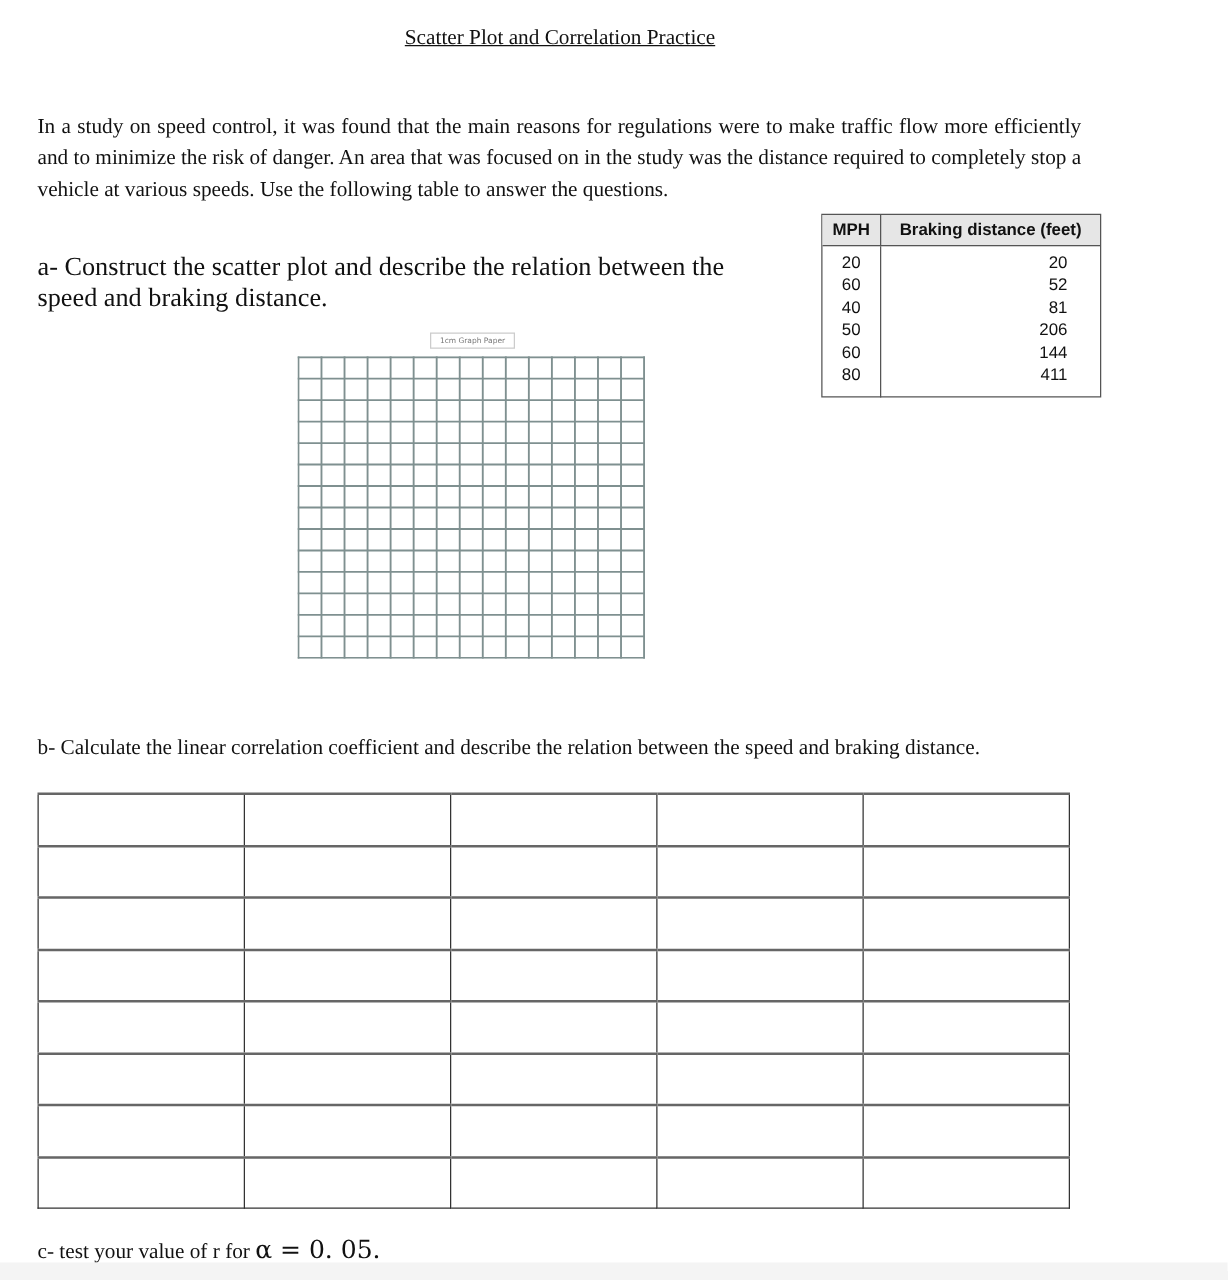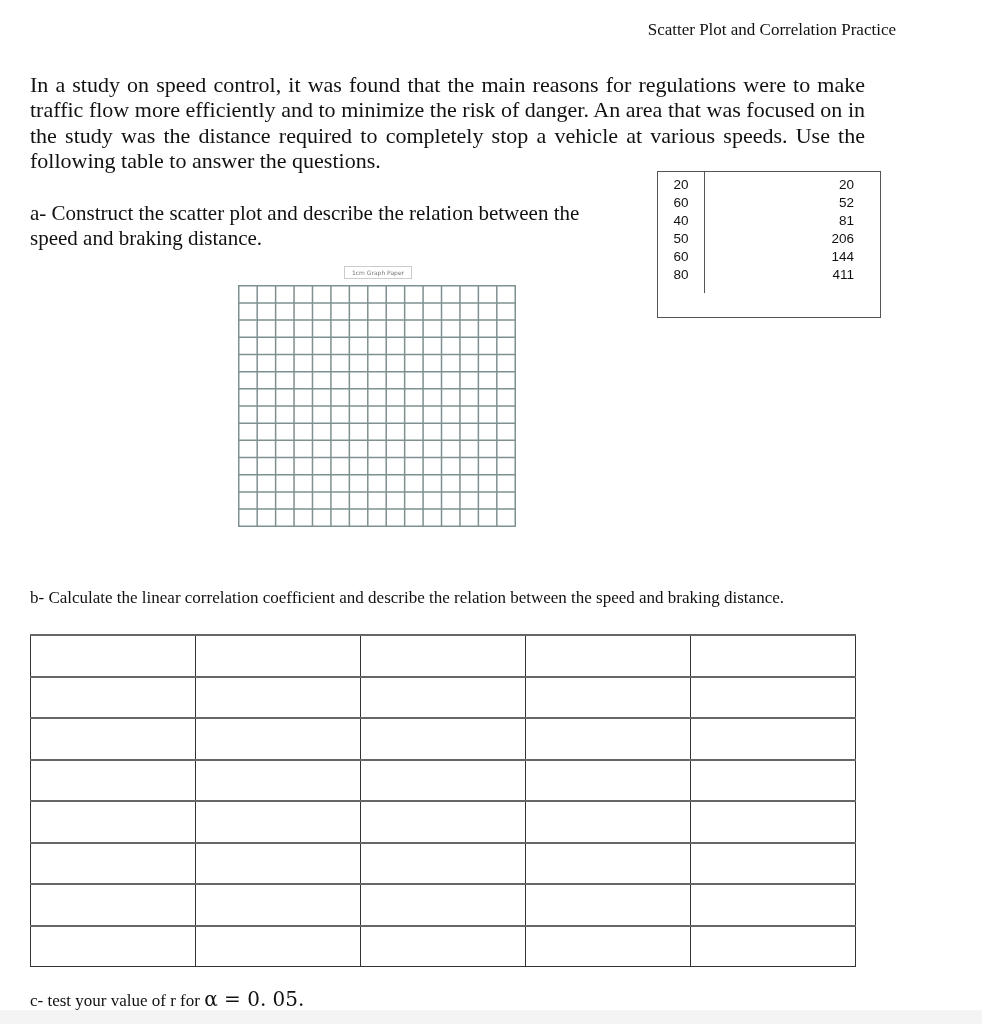--- a/index.html
+++ b/index.html
@@ -1,20 +1,20 @@
 <!DOCTYPE html>
 <html><head>
 <meta charset="utf-8">
 <style>
   html, body { margin:0; padding:0; }
   body { width:982px; height:1024px; background:#ffffff; position:relative; overflow:hidden;
          font-family:"Liberation Serif", serif; color:#111; }
   .bottom-band { position:absolute; left:0; top:1010px; width:982px; height:14px; background:#f4f4f4; }
-  .title { position:absolute; top:20px; left:0; width:896px; text-align:right; font-size:17px; }
-  .para { position:absolute; left:30px; top:72px; width:835px; font-size:22px; line-height:25.3px; text-align:justify; }
+  .title { position:absolute; top:20px; left:0; width:896px; text-align:center; font-size:17px;text-decoration:underline; }
+  .para { position:absolute; left:30px; top:88px; width:835px; font-size:17px; line-height:25.3px; text-align:justify; }
   .qa { position:absolute; left:30px; top:201px; width:580px; font-size:21px; line-height:25px; }
   .qb { position:absolute; left:30px; top:585px; width:835px; font-size:17px; line-height:25px; text-align:justify; }
   .qc { position:absolute; left:30px; top:987px; font-size:17px; }
   .qc .math { font-family:"DejaVu Serif", serif; font-size:20px; }
   
   .dtable { position:absolute; left:657px; top:171px; width:224px; height:147px; border:1px solid #555;
             font-family:"Liberation Sans", sans-serif; font-size:13.5px; box-sizing:border-box; }
   .dtable .hdr { display:flex; height:24px; background:#e6e6e6; border-bottom:1px solid #555; font-weight:bold; }
   .dtable .c1 { width:47px; text-align:center; border-right:1px solid #555; box-sizing:border-box; }
   .dtable .c2 { flex:1; text-align:center; }
@@ -34,20 +34,24 @@
 </head>
 <body>
 
 <div class="title">Scatter Plot and Correlation Practice</div>
 
 <div class="para">In a study on speed control, it was found that the main reasons for regulations were to make traffic flow more efficiently and to minimize the risk of danger. An area that was focused on in the study was the distance required to completely stop a vehicle at various speeds. Use the following table to answer the questions.</div>
 
 <div class="qa">a- Construct the scatter plot and describe the relation between the speed and braking distance.</div>
 
 <div class="dtable">
+  <div class="hdr">
+    <div class="c1">MPH</div>
+    <div class="c2">Braking distance (feet)</div>
+  </div>
   <div class="body">
     <div class="c1">
       <div>20</div>
       <div>60</div>
       <div>40</div>
       <div>50</div>
       <div>60</div>
       <div>80</div>
     </div>
     <div class="c2">

